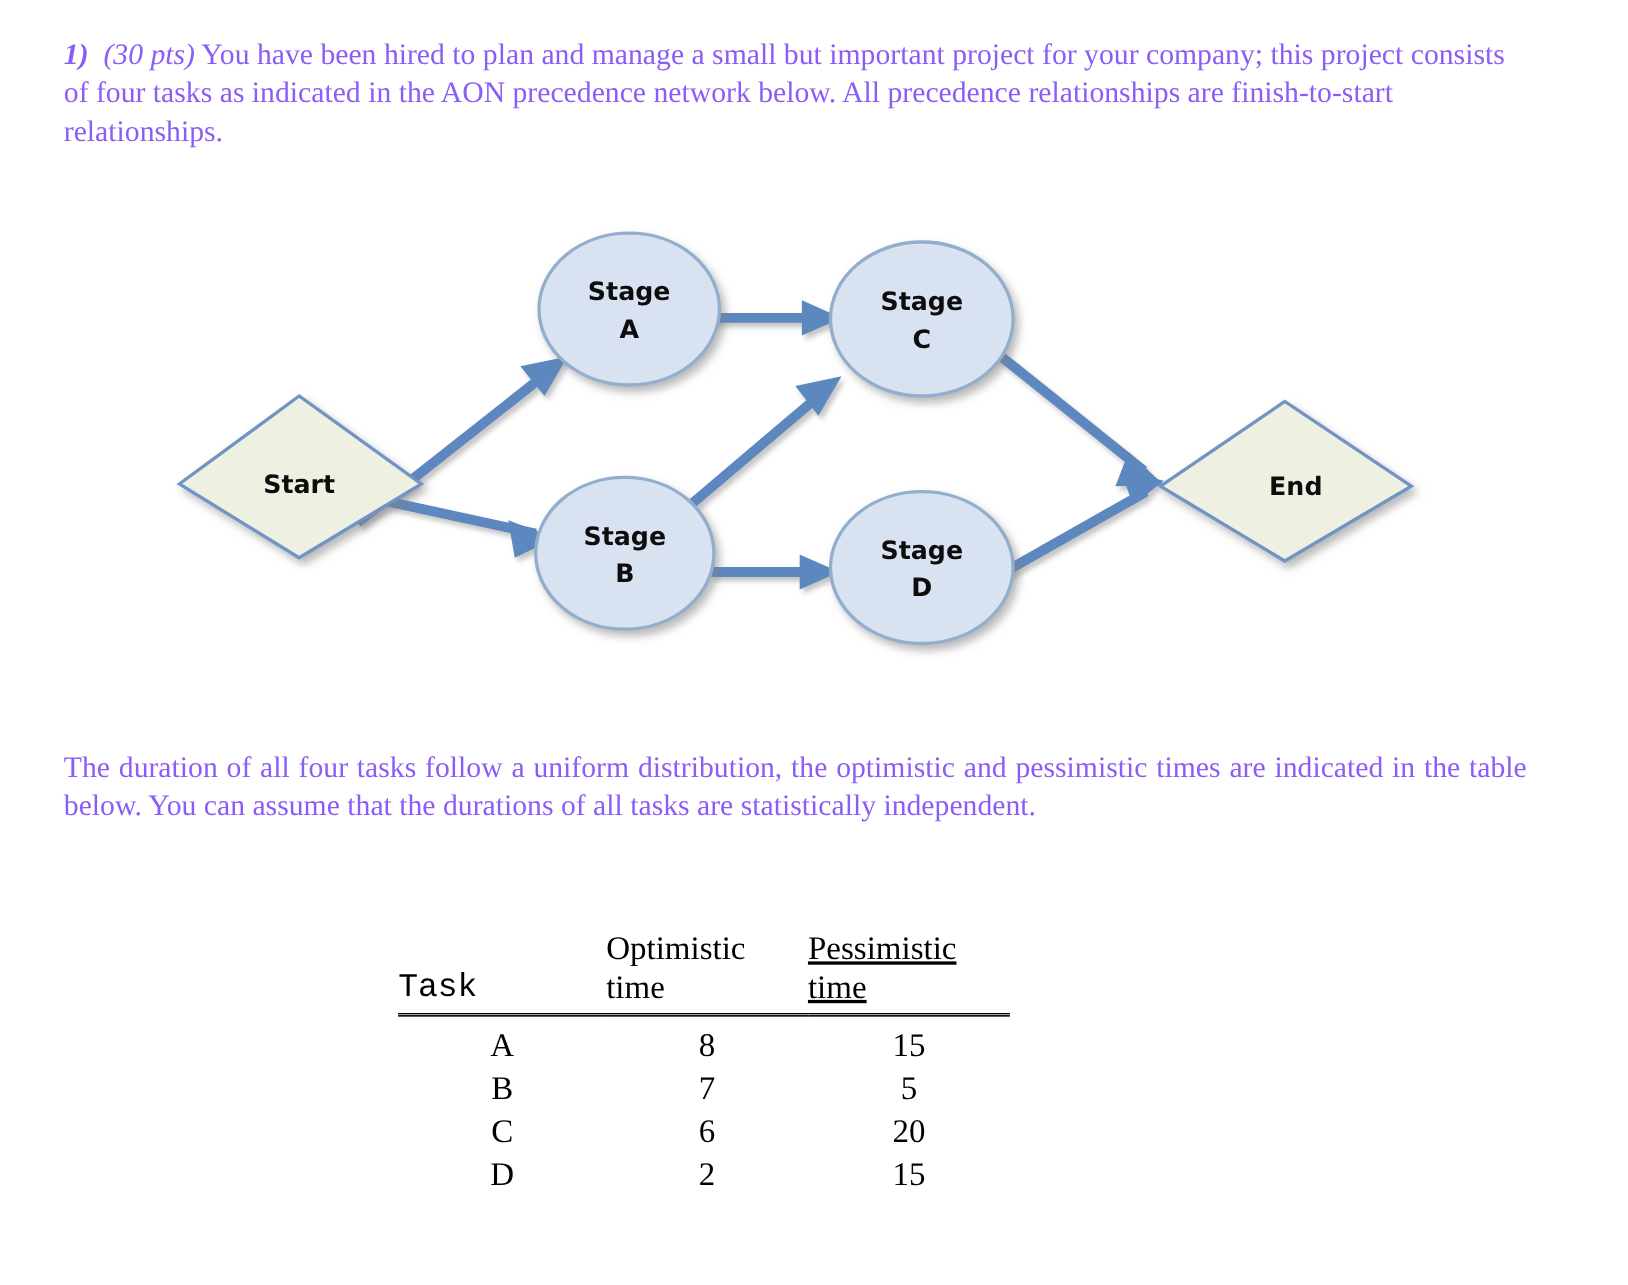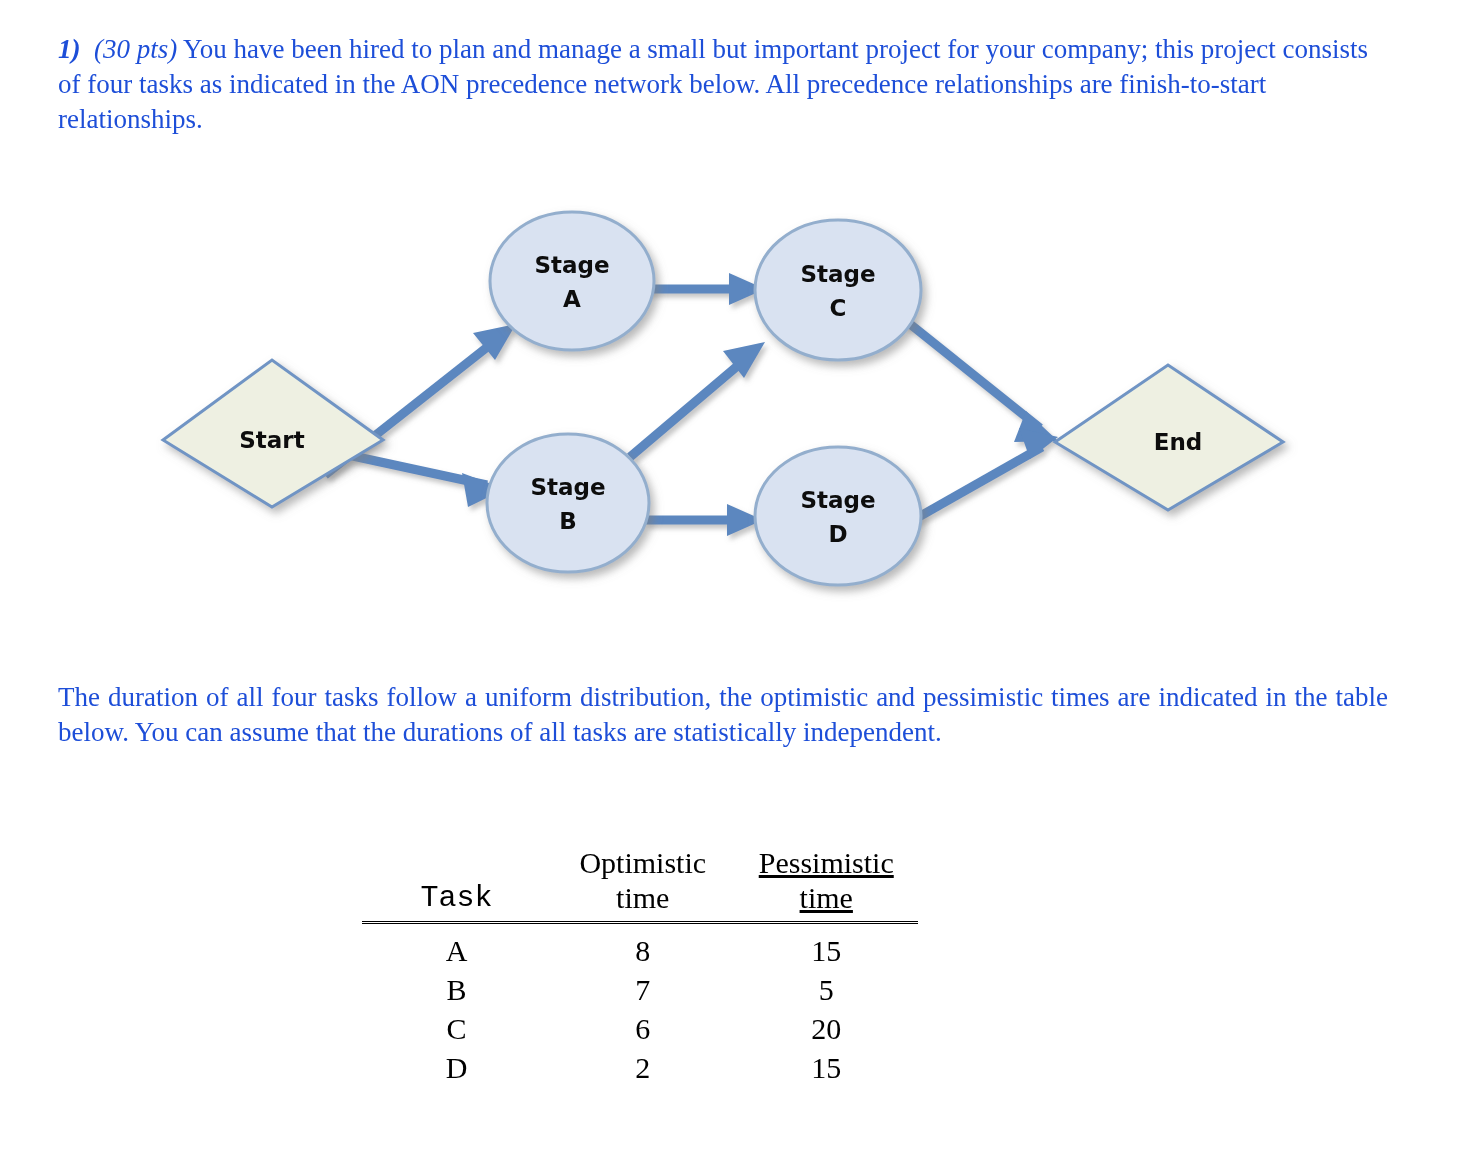--- a/index.html
+++ b/index.html
@@ -14,21 +14,21 @@
     font-family: "Liberation Serif", "DejaVu Serif", serif;
     color: #000000;
     overflow: hidden;
   }
 
   
   .para {
     position: absolute;
     font-size: 27px;
     line-height: 1.30;
-    color: #1d4ed8;
+    color: #8b5cf6;
   }
   #intro-paragraph {
     left: 58px;
     top: 32px;
     width: 1330px;
   }
   #intro-paragraph .num {
     font-weight: bold;
     font-style: italic;
   }
@@ -75,21 +75,21 @@
     font-size: 30px;
     font-family: "Liberation Serif", "DejaVu Serif", serif;
   }
   table#task-table,
   table#task-table tbody,
   table#task-table thead {
     border: 0;
   }
   #task-table th {
     font-weight: normal;
-    text-align: center;
+    text-align: left;
     vertical-align: bottom;
     padding: 0;
     line-height: 1.15;
     margin-top: 20px;
   }
   #task-table td {
     text-align: center;
     padding: 2px 0 4px 0;
     line-height: 1.1;
   }

